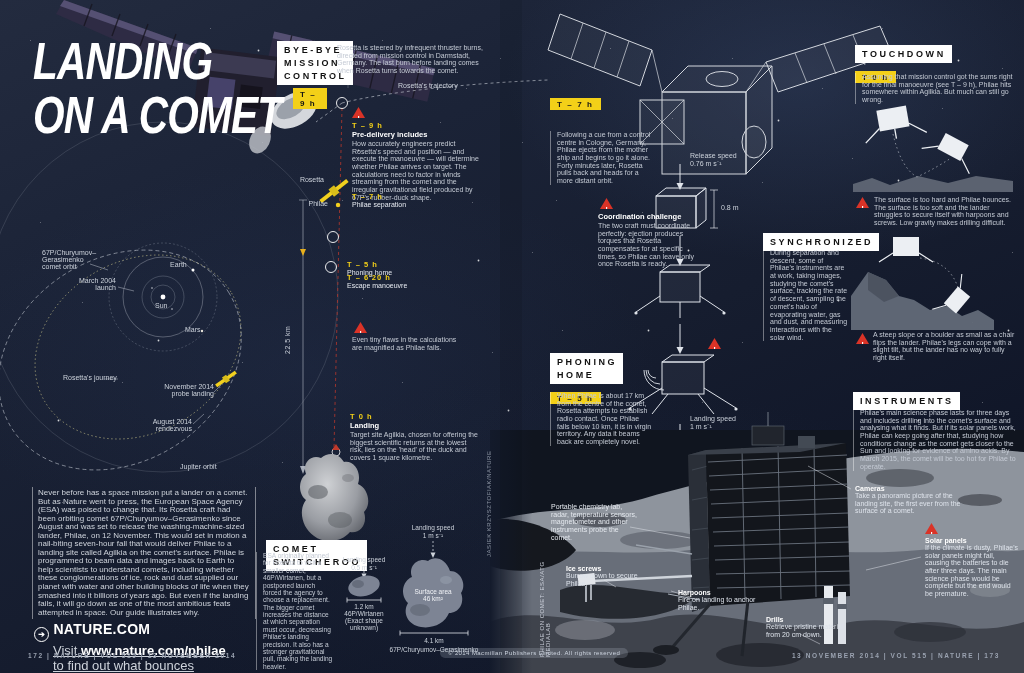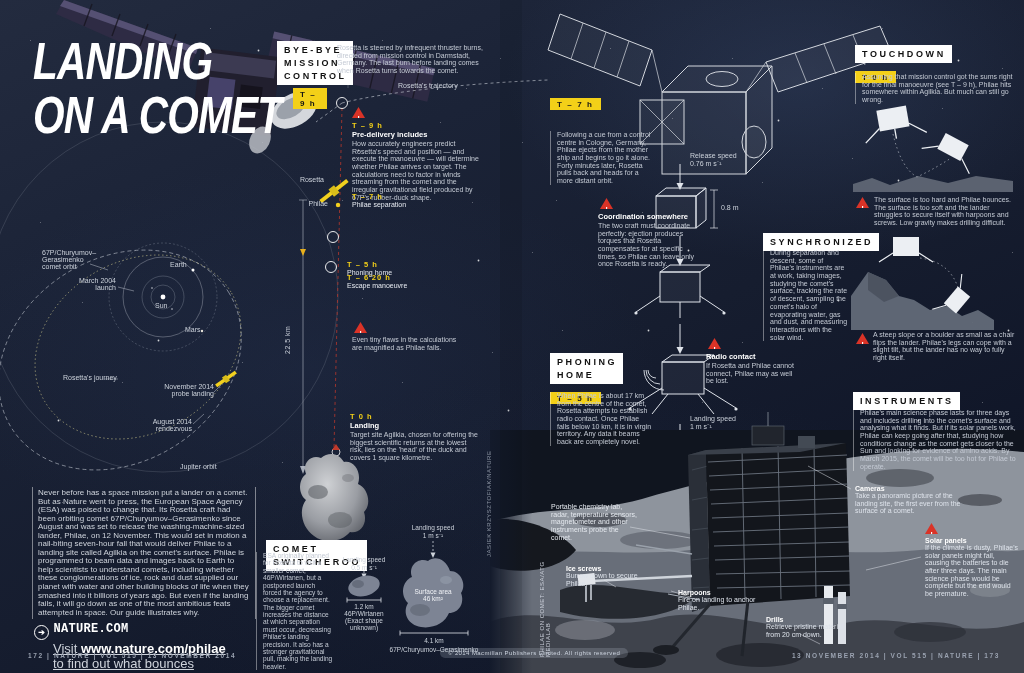--- a/index.html
+++ b/index.html
@@ -334,21 +334,21 @@
   <div class="abs lbl" style="left:63px;top:374px;font-size:7px;">Rosetta's journey</div>
   <div class="abs lbl pre rt" style="left:158px;top:383px;width:56px;font-size:7px;">November 2014
 probe landing</div>
   <div class="abs lbl pre rt" style="left:136px;top:418px;width:56px;font-size:7px;">August 2014
 rendezvous</div>
   <div class="abs lbl" style="left:180px;top:463px;font-size:7px;">Jupiter orbit</div>
 
   <div class="abs intro-text" style="left:32px;top:487px;width:212px;">Never before has a space mission put a lander on a comet. But as Nature went to press, the European Space Agency (ESA) was poised to change that. Its Rosetta craft had been orbiting comet 67P/Churyumov–Gerasimenko since August and was set to release the washing-machine-sized lander, Philae, on 12 November. This would set in motion a nail-biting seven-hour fall that would deliver Philae to a landing site called Agilkia on the comet's surface. Philae is programmed to beam data and images back to Earth to help scientists to understand comets, including whether these conglomerations of ice, rock and dust supplied our planet with water and other building blocks of life when they smashed into it billions of years ago. But even if the landing fails, it will go down as one of the most ambitious feats attempted in space. Our guide illustrates why.</div>
   <div class="abs" style="left:34px;top:621px;">
     <span class="ncirc"><span>➔</span></span>
-    <span class="wlbl" style="font-size:12px;vertical-align:3px;letter-spacing:.3px;font-family:Liberation Mono, monospace;">NATURE.COM</span>
+    <span class="wlbl" style="font-size:14px;vertical-align:3px;letter-spacing:.3px;">NATURE.COM</span>
     <div style="margin:1px 8px 0 19px;font-size:13px;color:#ced3db;text-decoration:underline;">
       <span>Visit </span><span style="font-weight:bold;color:#fff;">www.nature.com/philae</span>
       <div>to find out what bounces</div>
     </div>
   </div>
   <div class="abs foot" style="left:28px;top:652px;">172 | NATURE | VOL 515 | 13 NOVEMBER 2014</div>
 
   <div class="abs" style="left:256px;top:540px;margin-left:10px;">
     <div class="hdr pre">COMET
 SWITCHEROO</div>
@@ -371,35 +371,31 @@
 
   <div class="abs" style="left:550px;top:90px;">
     <div style="margin-top:3px;"><span class="chip">T – 7 h</span></div>
   </div>
   <div class="abs body7 bracket" style="left:550px;top:131px;width:96px;">Following a cue from a control centre in Cologne, Germany, Philae ejects from the mother ship and begins to go it alone. Forty minutes later, Rosetta pulls back and heads for a more distant orbit.</div>
   <div class="abs lbl pre" style="left:690px;top:152px;font-size:7px;">Release speed
 0.76 m s⁻¹</div>
   <div class="abs lbl" style="left:721px;top:204px;font-size:7px;">0.8 m</div>
   <div class="tri" style="left:600px;top:198px;"><i>!</i></div>
   <div class="abs" style="left:598px;top:212px;width:102px;">
-    <div class="btitle">Coordination somewhere</div>
+    <div class="btitle">Coordination challenge</div>
     <div class="body7" style="margin-top:1px;">The two craft must coordinate perfectly: ejection produces torques that Rosetta compensates for at specific times, so Philae can leave only once Rosetta is ready.</div>
   </div>
 
   <div class="abs" style="left:550px;top:353px;">
     <div class="hdr pre">PHONING
 HOME</div>
     <div style="margin-top:3px;"><span class="chip">T – 5 h</span></div>
   </div>
   <div class="abs body7 bracket" style="left:550px;top:392px;width:96px;">When Philae is about 17 km from the centre of the comet, Rosetta attempts to establish radio contact. Once Philae falls below 10 km, it is in virgin territory. Any data it beams back are completely novel.</div>
   <div class="tri" style="left:708px;top:338px;"><i>!</i></div>
-  <div class="abs" style="left:706px;top:352px;width:96px;">
-    <div class="btitle">Radio contact</div>
-    <div class="body7" style="margin-top:1px;">If Rosetta and Philae cannot connect, Philae may as well be lost.</div>
-  </div>
   <div class="abs lbl pre" style="left:690px;top:415px;font-size:7px;">Landing speed
 1 m s⁻¹</div>
 
   <div class="abs" style="left:855px;top:43px;">
     <div class="hdr">TOUCHDOWN</div>
     <div style="margin-top:3px;"><span class="chip">T 0 h</span></div>
   </div>
   <div class="abs body7 bracket" style="left:855px;top:73px;width:158px;">Assuming that mission control got the sums right for the final manoeuvre (see T – 9 h), Philae hits somewhere within Agilkia. But much can still go wrong.</div>
   <div class="tri" style="left:856px;top:197px;"><i>!</i></div>
   <div class="abs body7" style="left:874px;top:196px;width:140px;">The surface is too hard and Philae bounces. The surface is too soft and the lander struggles to secure itself with harpoons and screws. Low gravity makes drilling difficult.</div>

